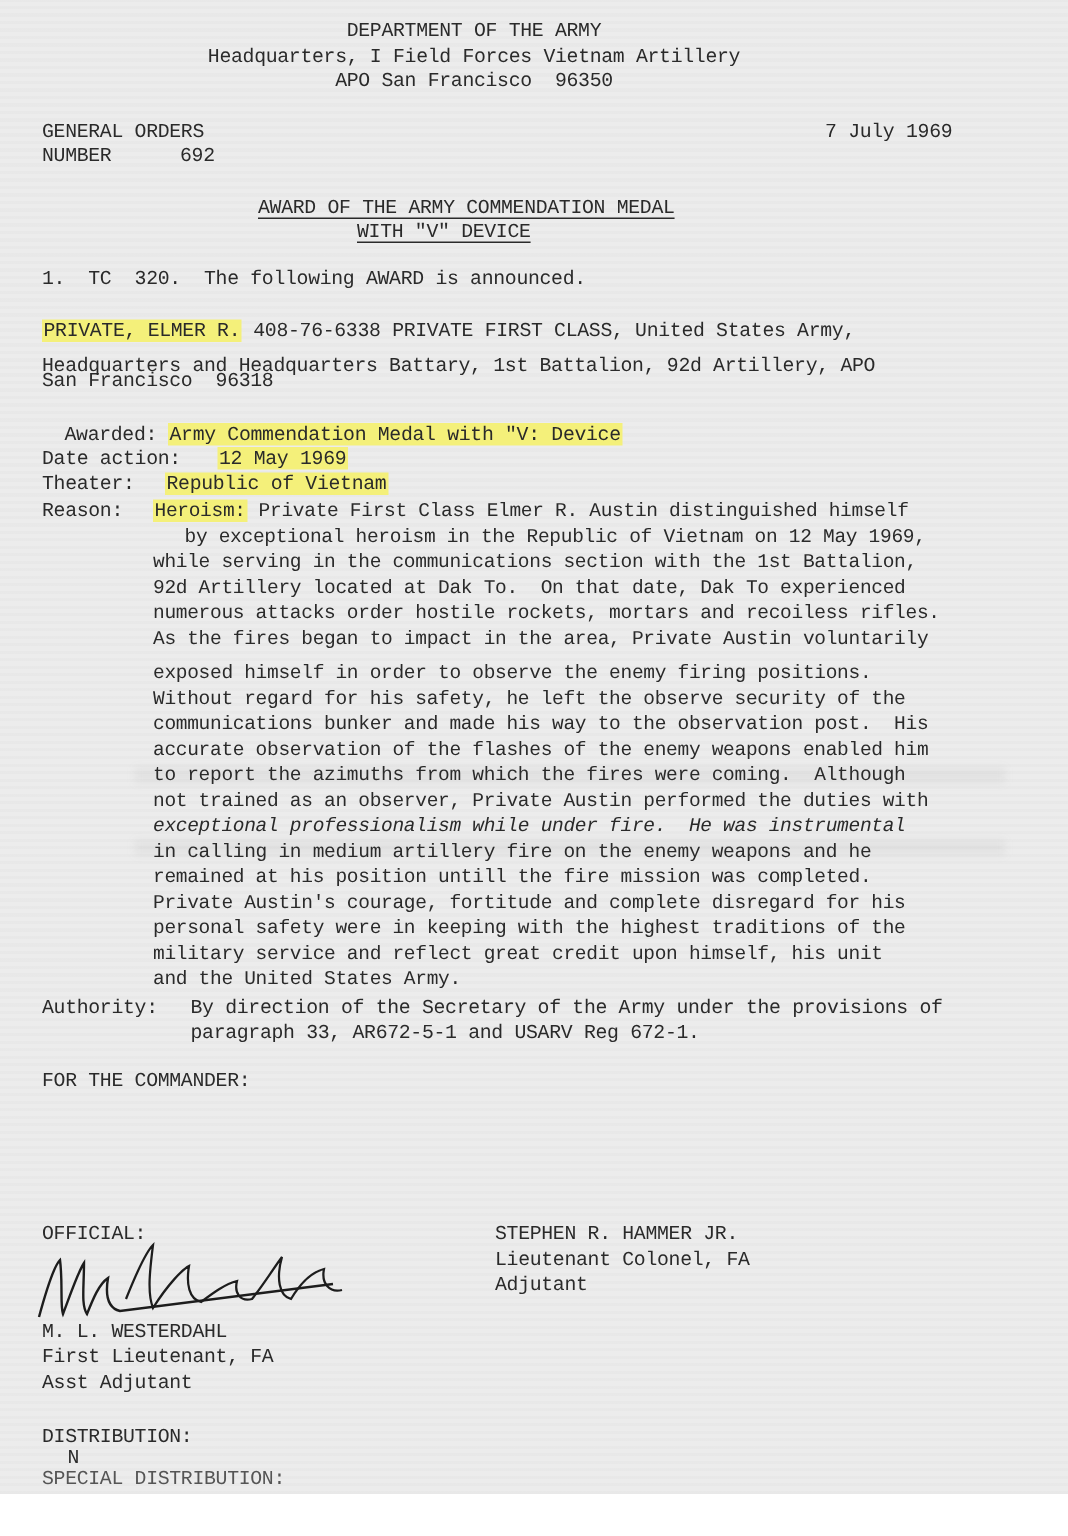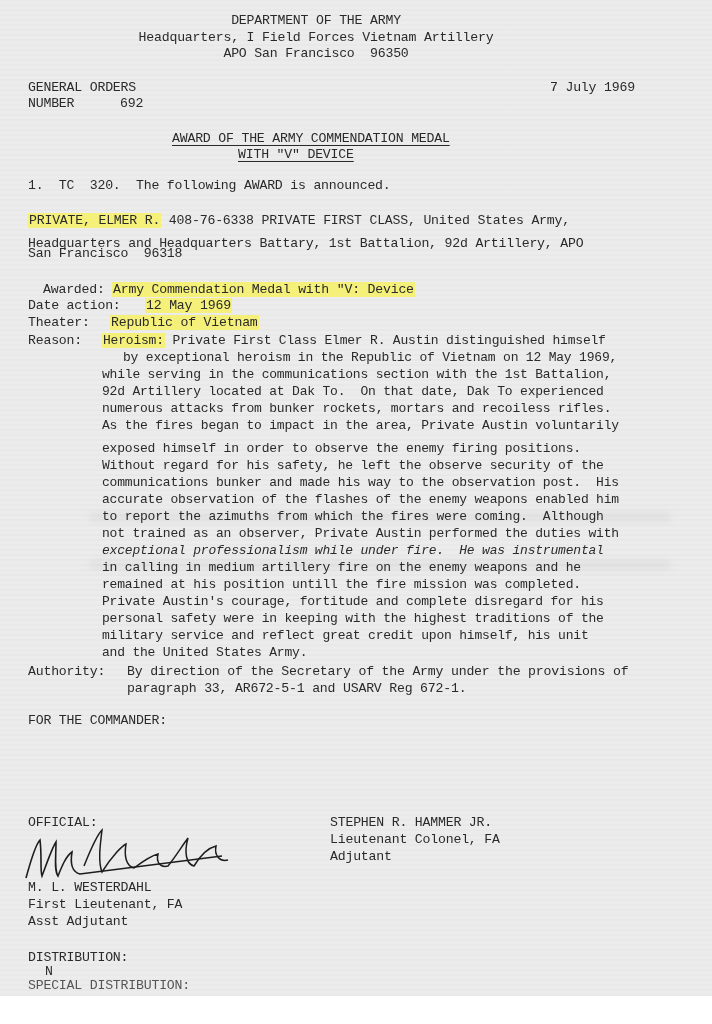--- a/index.html
+++ b/index.html
@@ -57,21 +57,21 @@
   <div class="t" style="top:315px; left:28px;">Theater:</div>
   <div class="t" style="top:315px; left:110px;"><span class="hl">Republic of Vietnam</span></div>
 
   <div class="t" style="top:333px; left:28px;">Reason:</div>
 
   <div>
     <div class="body-line" style="top:333px;"><span class="hl">Heroism:</span><span> Private First Class Elmer R. Austin distinguished himself</span></div>
     <div class="body-line" style="top:350px;margin-left:21px;">by exceptional heroism in the Republic of Vietnam on 12 May 1969,</div>
     <div class="body-line" style="top:367px;">while serving in the communications section with the 1st Battalion,</div>
     <div class="body-line" style="top:384px;">92d Artillery located at Dak To.  On that date, Dak To experienced</div>
-    <div class="body-line" style="top:401px;">numerous attacks from bunker rockets, mortars and recoiless rifles.</div>
+    <div class="body-line" style="top:401px;">numerous attacks order hostile rockets, mortars and recoiless rifles.</div>
     <div class="body-line" style="top:418px;">As the fires began to impact in the area, Private Austin voluntarily</div>
     <div class="body-line" style="top:441px;">exposed himself in order to observe the enemy firing positions.</div>
     <div class="body-line" style="top:458px;">Without regard for his safety, he left the observe security of the</div>
     <div class="body-line" style="top:475px;">communications bunker and made his way to the observation post.  His</div>
     <div class="body-line" style="top:492px;">accurate observation of the flashes of the enemy weapons enabled him</div>
     <div class="body-line" style="top:509px;">to report the azimuths from which the fires were coming.  Although</div>
     <div class="body-line" style="top:526px;">not trained as an observer, Private Austin performed the duties with</div>
     <div class="body-line" style="top:543px;font-style:italic;">exceptional professionalism while under fire.  He was instrumental</div>
     <div class="body-line" style="top:560px;">in calling in medium artillery fire on the enemy weapons and he</div>
     <div class="body-line" style="top:577px;">remained at his position untill the fire mission was completed.</div>

